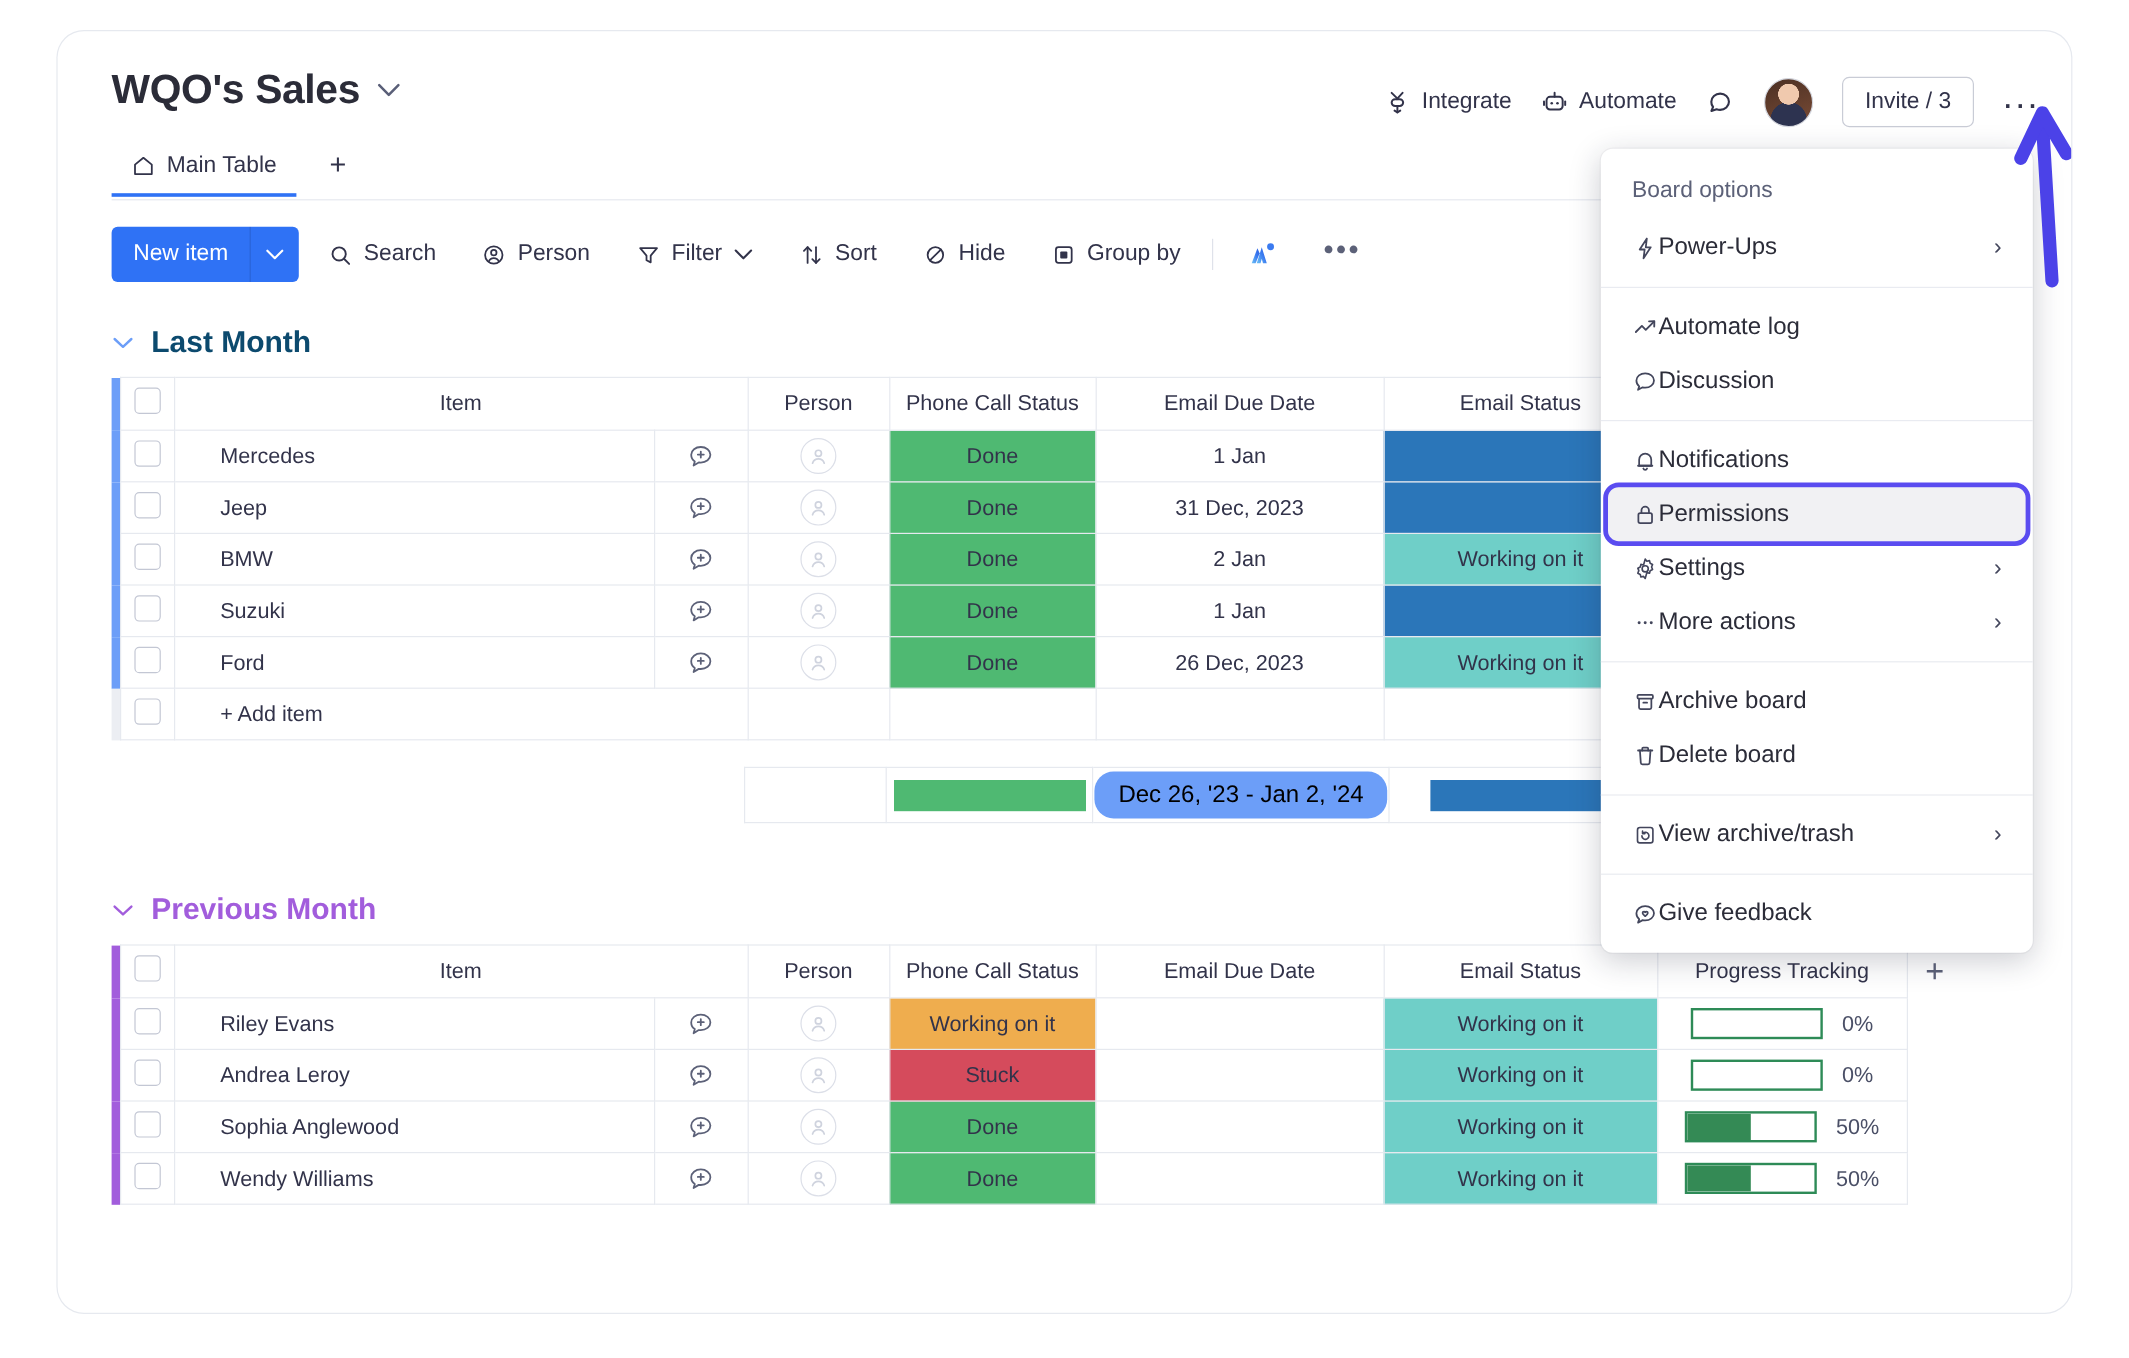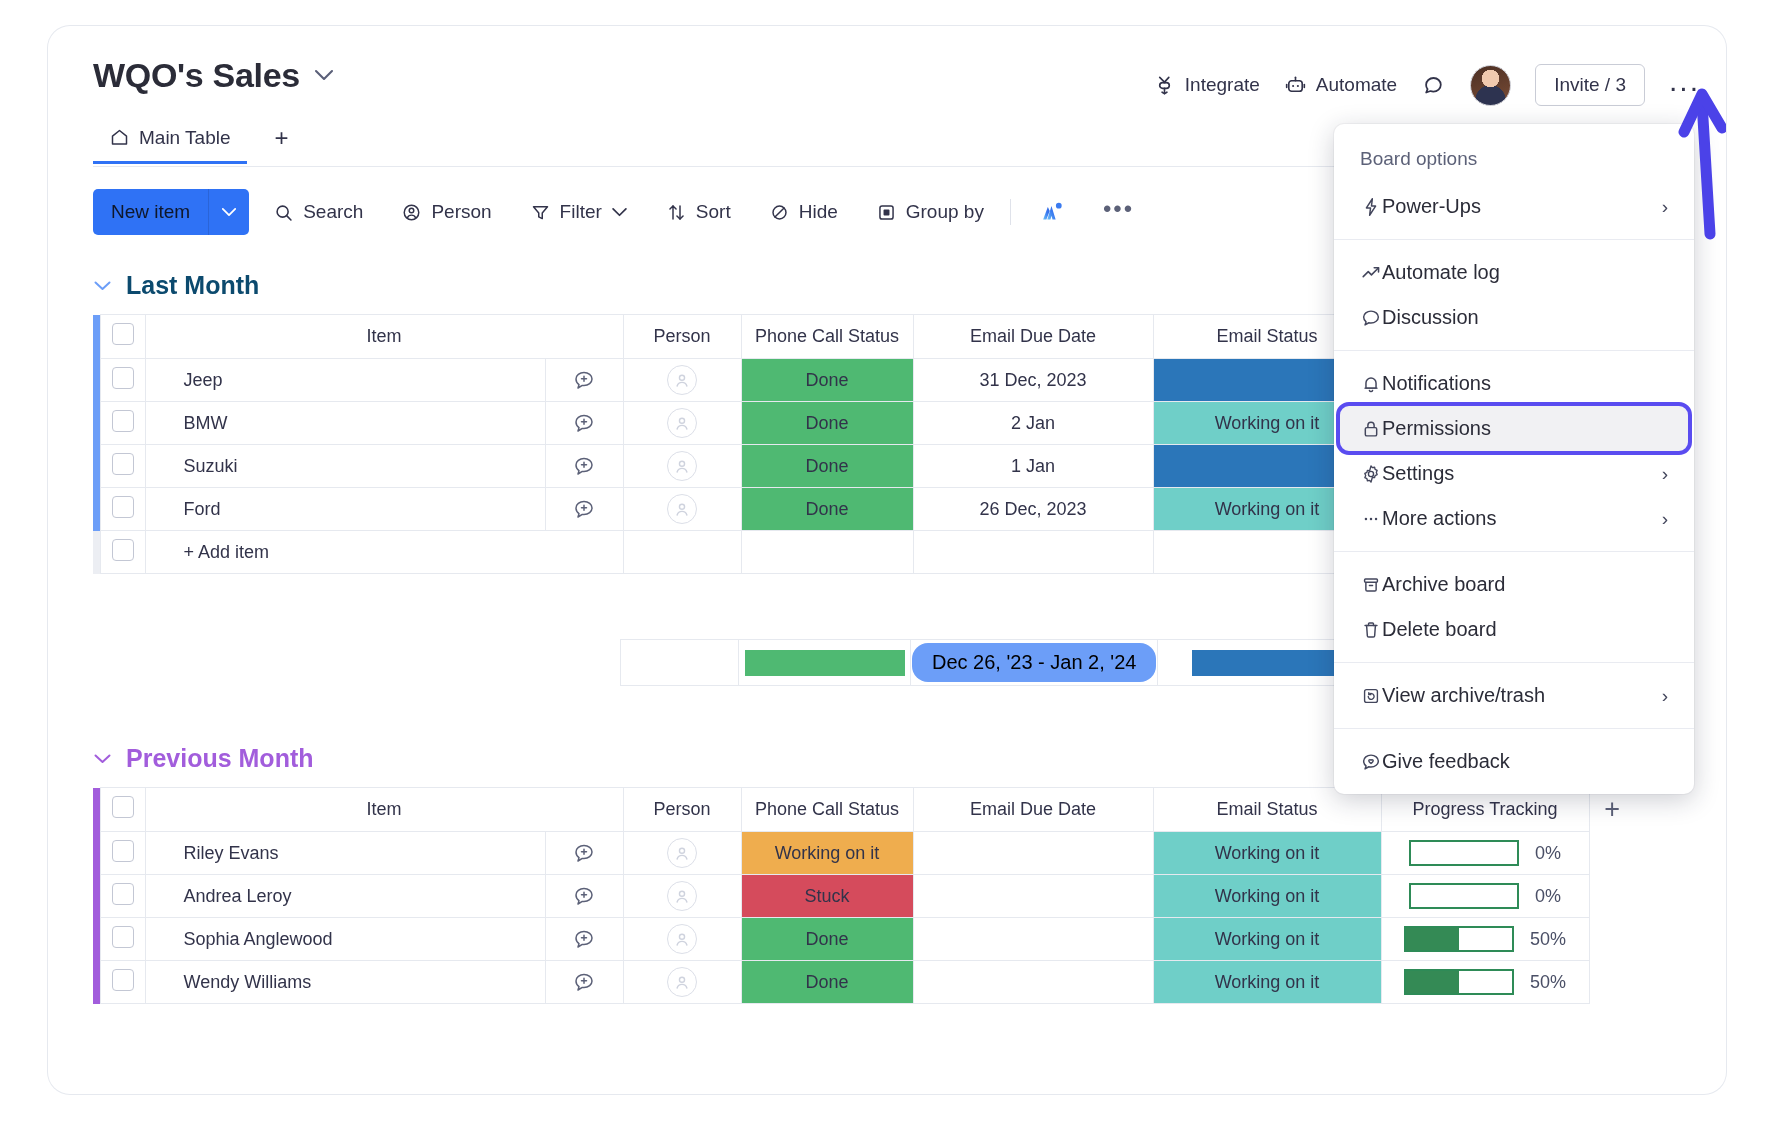--- a/index.html
+++ b/index.html
@@ -60,38 +60,38 @@
     padding:9px 18px; font-size:19px; color:#32334a; background:#fff;
     cursor:pointer;
   }
   .dots-btn{ font-size:30px; color:#32334a; letter-spacing:2px; cursor:pointer; line-height:0.4; padding-bottom:8px;}
 
   
   .tabs{
     position:absolute; left:45px; top:94px; display:flex; align-items:flex-end; gap:14px;
   }
   .tab{
-    display:flex; align-items:flex-start; gap:9px;
+    display:flex; align-items:flex-end; gap:9px;
     font-size:19px; color:#32334a; padding:6px 16px 12px 16px;
     cursor:pointer;
   }
   .tab.active{ border-bottom:3px solid #2f72f5; }
   .tab-plus{ font-size:24px; color:#32334a; padding:4px 14px 12px 14px; cursor:pointer;}
   .tabs-rule{
     position:absolute; left:45px; top:140px; width:1600px; height:1px; background:#e6e9ef;
   }
 
   
   .toolbar{
     position:absolute; left:45px; top:163px;
     display:flex; align-items:center; gap:0px;
   }
   .newitem{
     display:flex; align-items:stretch;
-    background:#2f72f5; color:#0f172a; border-radius:5px; overflow:hidden; cursor:pointer;
+    background:#2f72f5; color:#ffffff; border-radius:5px; overflow:hidden; cursor:pointer;
   }
   .newitem .lbl{ padding:12px 18px; font-size:19px; }
   .newitem .sep{ width:1px; background:#2a64d8; }
   .newitem .cv{ padding:12px 12px; font-size:15px; display:flex; align-items:center;}
   .tbtn{
     display:flex; align-items:center; gap:9px;
     font-size:19px; color:#32334a; padding:10px 14px; margin-left:10px; cursor:pointer;
     border-radius:4px;
   }
   .tb-sep{ width:1px; height:26px; background:#dfe2ea; margin:0 12px; }
@@ -387,20 +387,45 @@
           <th>Person</th>
           <th>Phone Call Status</th>
           <th>Email Due Date</th>
           <th>Email Status</th>
           <th class="c-plus">
             <span class="plus-head">+</span>
           </th>
         </tr>
       </thead>
       <tbody>
+        <tr>
+          <td class="col-accent" style="background:#6c9ef8 !important;"></td>
+          <td><span class="chk"></span></td>
+          <td class="c-item">Mercedes</td>
+          <td>
+            <span class="addmsg">
+              <svg class="ic" style="margin:0 auto" width="24" height="24" viewBox="0 0 24 24" fill="none" stroke="#5c6178" stroke-width="1.5">
+                <path d="M20 11c0 3.6-3.6 6.5-8 6.5-.6 0-1.2 0-1.7-.1L6 20l1-3.4C5.2 15.4 4 13.3 4 11c0-3.6 3.6-6.5 8-6.5s8 2.9 8 6.5z" stroke-linejoin="round"></path>
+                <path d="M12 8.3v5M9.5 10.8h5" stroke-linecap="round"></path>
+              </svg>
+            </span>
+          </td>
+          <td>
+            <span class="person-av">
+              <svg class="ic" width="18" height="18" viewBox="0 0 24 24" fill="none" stroke="#cfd3de" stroke-width="1.9">
+                  <circle cx="12" cy="9" r="3.4"></circle>
+                  <path d="M5.5 20a6.8 6.8 0 0 1 13 0" stroke-linecap="round"></path>
+                </svg>
+            </span>
+          </td>
+          <td class="statuscell" style="background:#4fb972">Done</td>
+          <td>1 Jan</td>
+          <td class="statuscell" style="background:#2b76b9"></td>
+          <td class="c-plus"></td>
+        </tr>
         <tr>
           <td class="col-accent" style="background:#6c9ef8 !important;"></td>
           <td><span class="chk"></span></td>
           <td class="c-item">Jeep</td>
           <td>
             <span class="addmsg">
               <svg class="ic" style="margin:0 auto" width="24" height="24" viewBox="0 0 24 24" fill="none" stroke="#5c6178" stroke-width="1.5">
                 <path d="M20 11c0 3.6-3.6 6.5-8 6.5-.6 0-1.2 0-1.7-.1L6 20l1-3.4C5.2 15.4 4 13.3 4 11c0-3.6 3.6-6.5 8-6.5s8 2.9 8 6.5z" stroke-linejoin="round"></path>
                 <path d="M12 8.3v5M9.5 10.8h5" stroke-linecap="round"></path>
               </svg>

